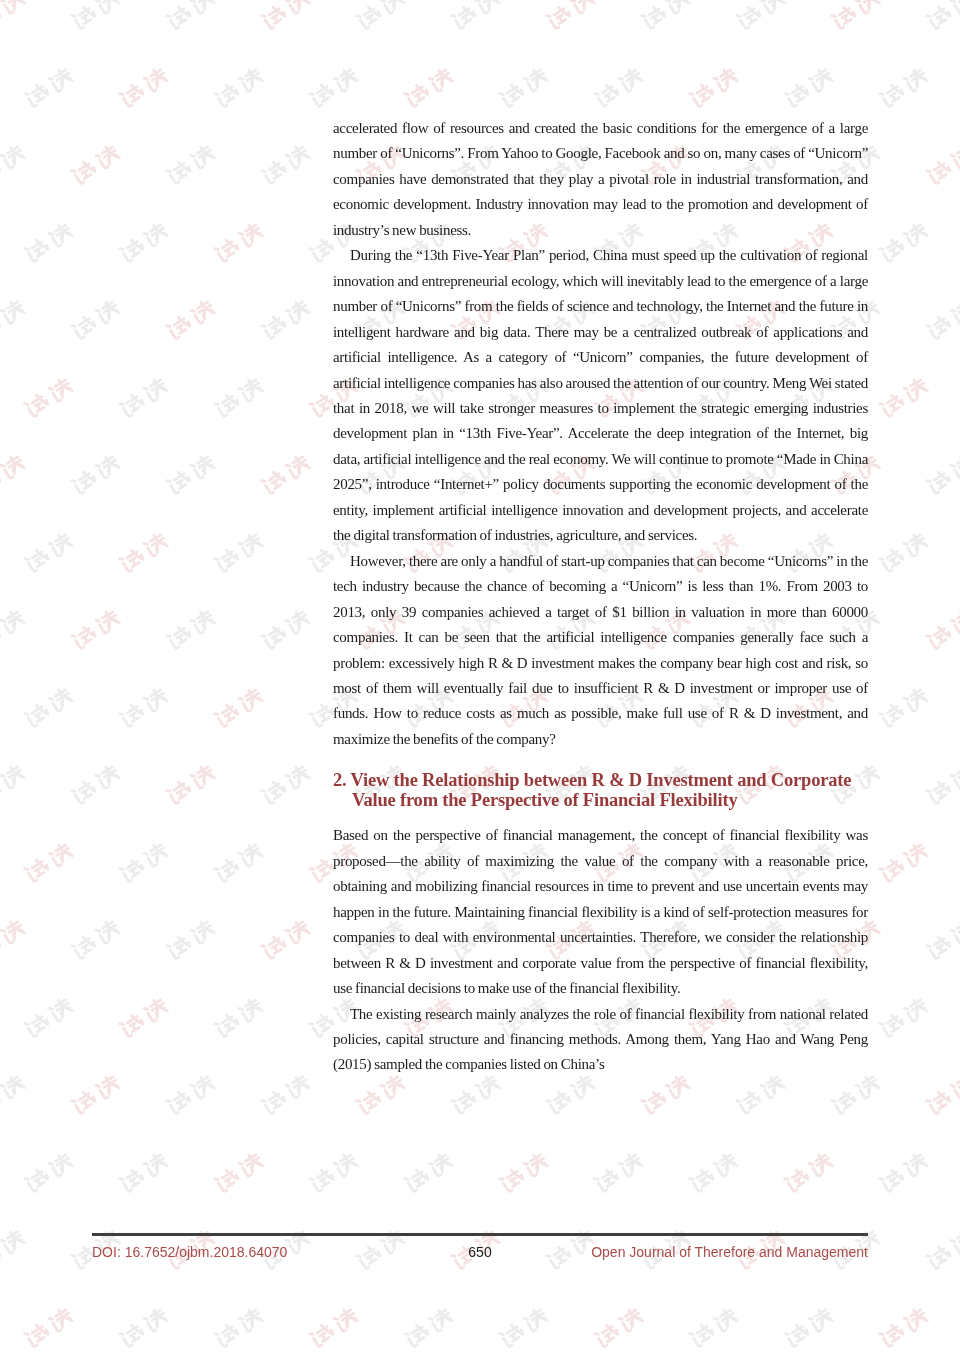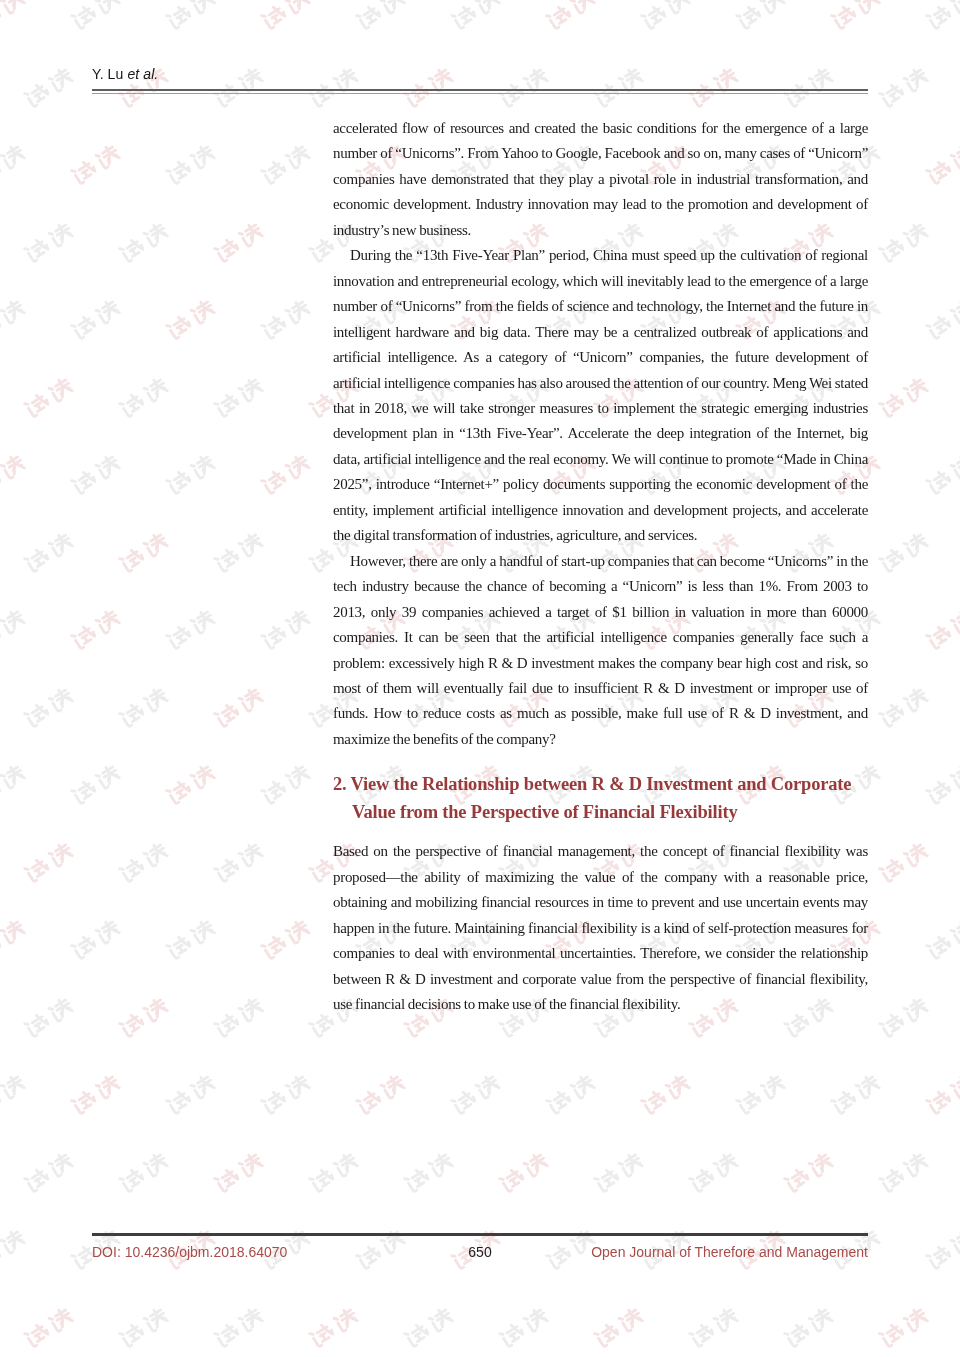--- a/index.html
+++ b/index.html
@@ -29,21 +29,21 @@
   
   .article { position:absolute; left:333px; top:116px; width:535px; z-index:1; }
   .para {
     margin:0; font-size:15px; line-height:25.45px; color:#1b1b1b;
     text-align:justify; letter-spacing:-0.3px; word-spacing:-0.5px;
   }
   .para.indent { text-indent:17px; }
   .section-heading {
     margin:18px 0 13px 0;
     font-family:"Liberation Serif", serif;
-    font-weight:bold; font-size:18.5px; line-height:28px;
+    font-weight:bold; font-size:18.5px; line-height:20px;
     color:var(--heading-color, #993a3a);
     padding-left:19px; text-indent:-19px;
     text-align:left; letter-spacing:-0.2px;
   }
 
   
   .page-footer { position:absolute; left:92px; width:776px; top:1233px; z-index:1; }
   .footer-rule { border-top:3px solid #3e3e3e; height:0; }
   .footer-row {
     margin-top:8px; display:grid; grid-template-columns:1fr auto 1fr; align-items:baseline;
@@ -1022,36 +1022,33 @@
           <use href="#wm-glyph"></use>
         </svg>
       </span>
       <span class="wm-tile" title="试读" style="left: 876px; top: 1315.5px; color: rgb(245, 226, 226);">
         <svg viewBox="0 0 64 28" width="54" height="24">
           <use href="#wm-glyph"></use>
         </svg>
       </span>
     </div>
 
-  <header class="page-header">
-    <div class="running-head"><span>Y. Lu </span><span class="etal">et al.</span></div>
-    <div class="header-rule"></div>
-  </header>
 
   <main class="article" id="article-blocks">
 
   <p class="para">accelerated flow of resources and created the basic conditions for the emergence of a large number of “Unicorns”. From Yahoo to Google, Facebook and so on, many cases of “Unicorn” companies have demonstrated that they play a pivotal role in industrial transformation, and economic development. Industry innovation may lead to the promotion and development of industry’s new business.</p>
       <p class="para indent">During the “13th Five-Year Plan” period, China must speed up the cultivation of regional innovation and entrepreneurial ecology, which will inevitably lead to the emergence of a large number of “Unicorns” from the fields of science and technology, the Internet and the future in intelligent hardware and big data. There may be a centralized outbreak of applications and artificial intelligence. As a category of “Unicorn” companies, the future development of artificial intelligence companies has also aroused the attention of our country. Meng Wei stated that in 2018, we will take stronger measures to implement the strategic emerging industries development plan in “13th Five-Year”. Accelerate the deep integration of the Internet, big data, artificial intelligence and the real economy. We will continue to promote “Made in China 2025”, introduce “Internet+” policy documents supporting the economic development of the entity, implement artificial intelligence innovation and development projects, and accelerate the digital transformation of industries, agriculture, and services.</p>
       <p class="para indent">However, there are only a handful of start-up companies that can become “Unicorns” in the tech industry because the chance of becoming a “Unicorn” is less than 1%. From 2003 to 2013, only 39 companies achieved a target of $1 billion in valuation in more than 60000 companies. It can be seen that the artificial intelligence companies generally face such a problem: excessively high R &amp; D investment makes the company bear high cost and risk, so most of them will eventually fail due to insufficient R &amp; D investment or improper use of funds. How to reduce costs as much as possible, make full use of R &amp; D investment, and maximize the benefits of the company?</p>
       <h2 class="section-heading">2. View the Relationship between R &amp; D Investment and Corporate Value from the Perspective of Financial Flexibility</h2>
       <p class="para">Based on the perspective of financial management, the concept of financial flexibility was proposed—the ability of maximizing the value of the company with a reasonable price, obtaining and mobilizing financial resources in time to prevent and use uncertain events may happen in the future. Maintaining financial flexibility is a kind of self-protection measures for companies to deal with environmental uncertainties. Therefore, we consider the relationship between R &amp; D investment and corporate value from the perspective of financial flexibility, use financial decisions to make use of the financial flexibility.</p>
+      <p class="para indent">The existing research mainly analyzes the role of financial flexibility from national related policies, capital structure and financing methods. Among them, Yang Hao and Wang Peng (2015) sampled the companies listed on China’s</p>
     </main>
 
   <footer class="page-footer">
     <div class="footer-rule"></div>
     <div class="footer-row">
-      <span class="footer-doi">DOI: 10.4236/ojbm.2018.64070</span>
+      <span class="footer-doi">DOI: 16.7652/ojbm.2018.64070</span>
       <span class="footer-page">650</span>
       <span class="footer-journal">Open Journal of Therefore and Management</span>
     </div>
   </footer>
 
 </div>
 
 </body></html>

